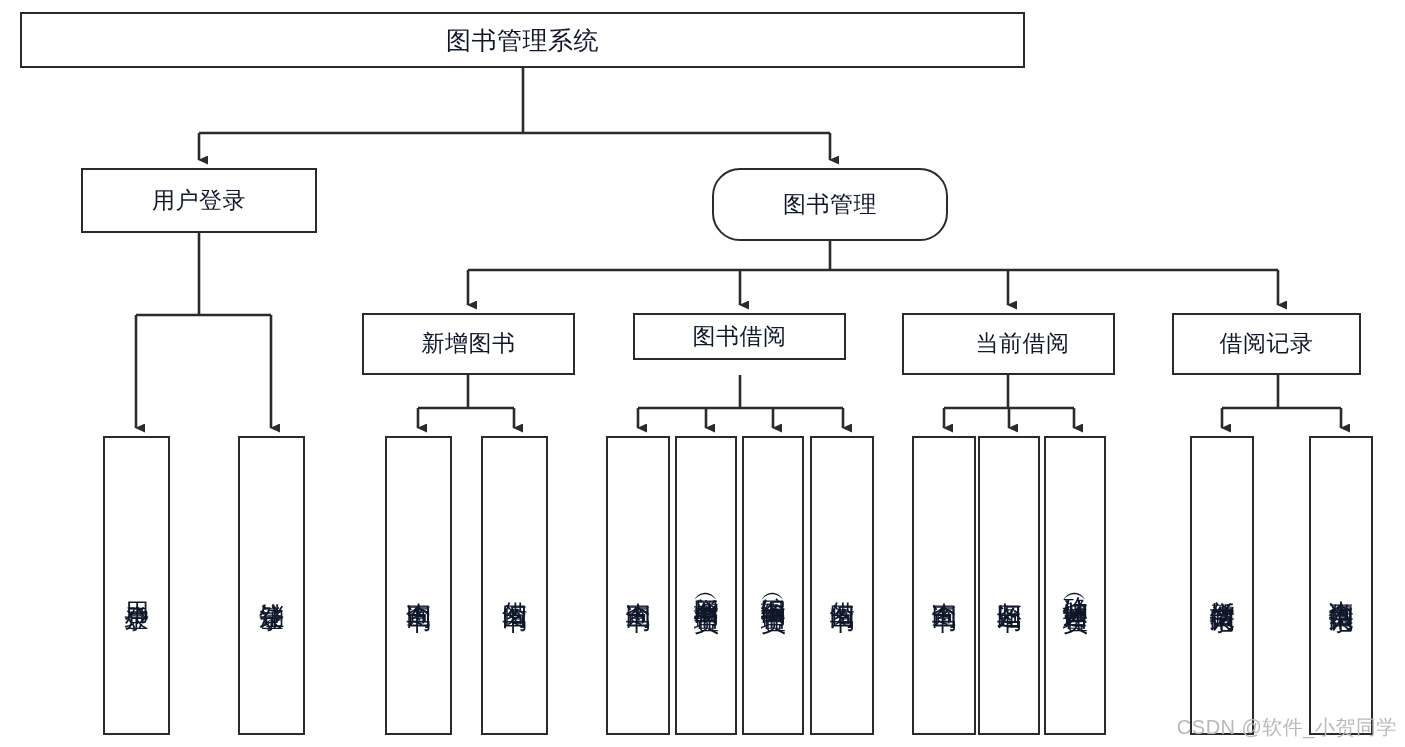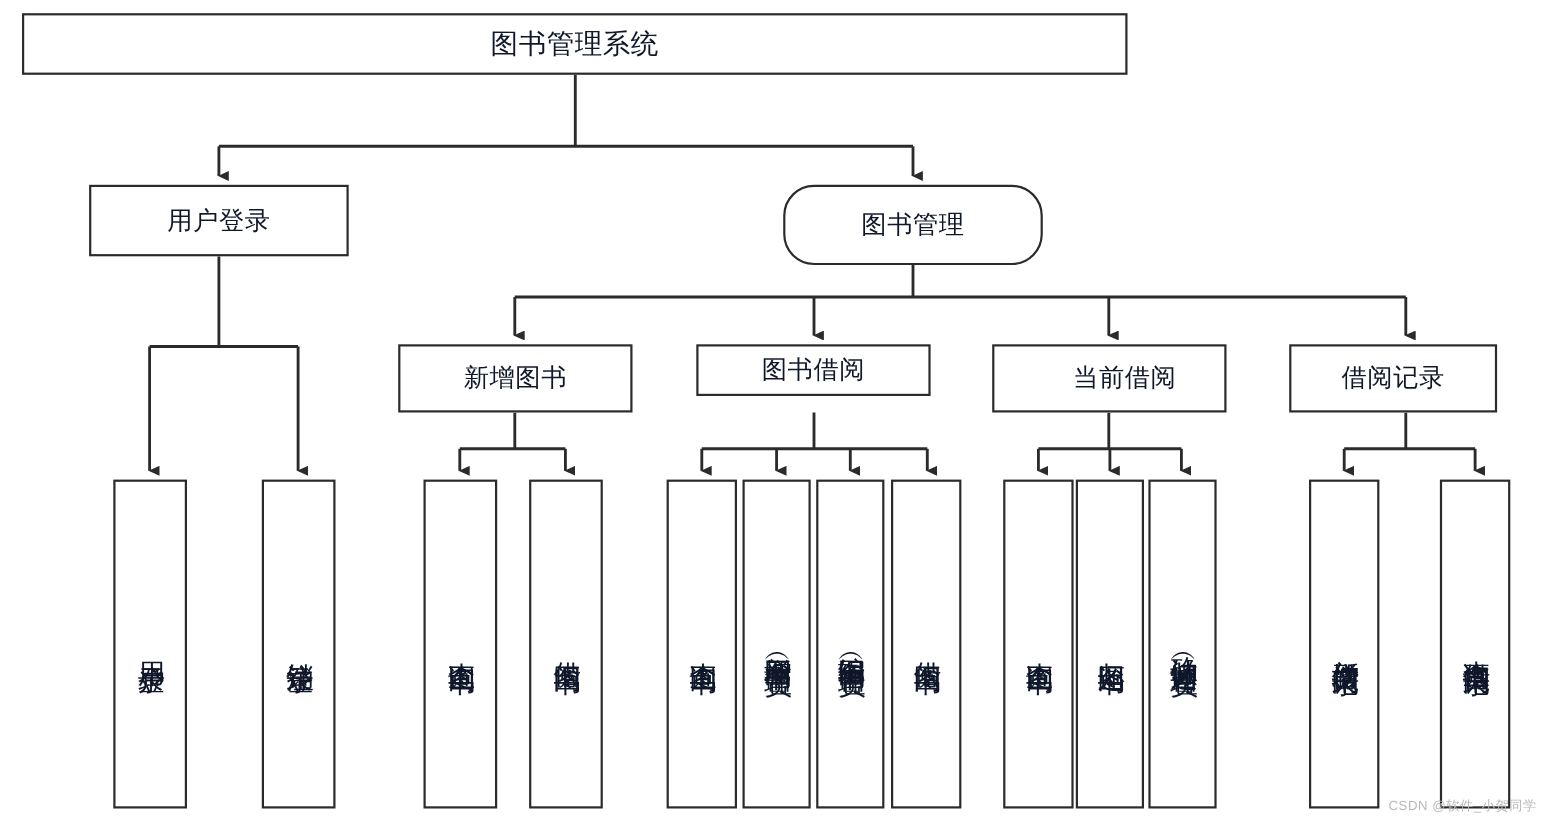--- a/index.html
+++ b/index.html
@@ -58,21 +58,21 @@
     font-size: 25px;
     line-height: 1.18;
     letter-spacing: 2px;
     max-height: 280px;
     white-space: normal;
   }
   #watermark {
     position: absolute;
     right: 8px;
     bottom: 6px;
-    font-size: 12px;
+    font-size: 20px;
     color: #b9b9b9;
     letter-spacing: 0.5px;
     white-space: nowrap;
     user-select: none;
     text-align: center;
   }
 </style>
 </head>
 <body>
 

